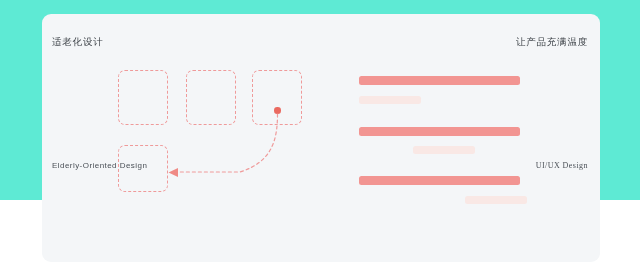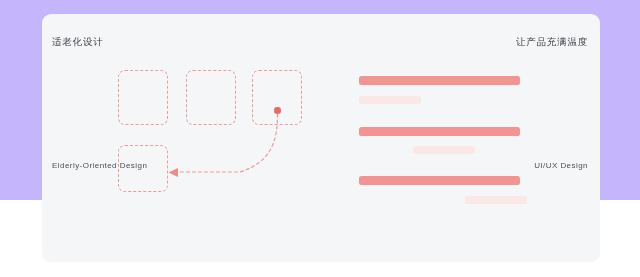--- a/index.html
+++ b/index.html
@@ -2,21 +2,21 @@
 <html><head>
 <meta charset="utf-8">
 <style>
   * { margin:0; padding:0; box-sizing:border-box; }
   html, body {
     width:640px; height:277px;
     background:#ffffff;
     font-family:"Liberation Sans", sans-serif;
     overflow:hidden;
   }
-  #stage { position:relative; width:640px; height:200px; background:#c4b5fd; }
+  #stage { position:relative; width:640px; height:200px; background:#5eead4; }
 
   
   .card {
     position:absolute;
     left:42px; top:14px;
     width:558px; height:248px;
     background:#f4f6f8;
     border-radius:9px;
   }
 
@@ -26,21 +26,21 @@
     color:#40454c;
     white-space:nowrap;
     letter-spacing:0.2px;
   }
   .cap-cn { font-size:9.5px; color:#3b4046; letter-spacing:0.8px; }
   .cap-en { font-size:8px; color:#4a5057; letter-spacing:0.45px; }
 
   .cap-tl { left:52px;  top:36px; }
   .cap-tr { right:52px; top:36px;font-family:Liberation Serif, serif; }
   .cap-bl { left:52px;  bottom:30px; }
-  .cap-br { right:52px; bottom:30px; }
+  .cap-br { right:52px; bottom:30px;font-family:Liberation Serif, serif; }
 
   
   .diagram { position:absolute; left:0; top:0; width:640px; height:277px; pointer-events:none; }
 
   .dbox {
     position:absolute;
     border:1.2px dashed #ef9a9a;
     border-radius:7px;
     background:transparent;
   }

